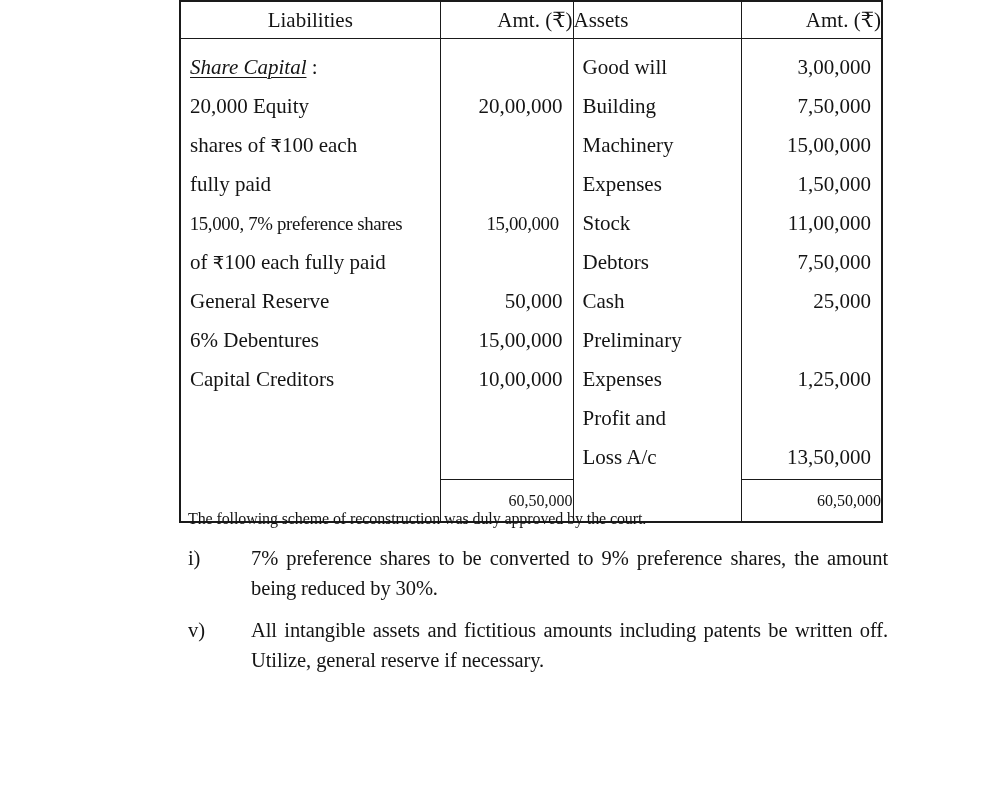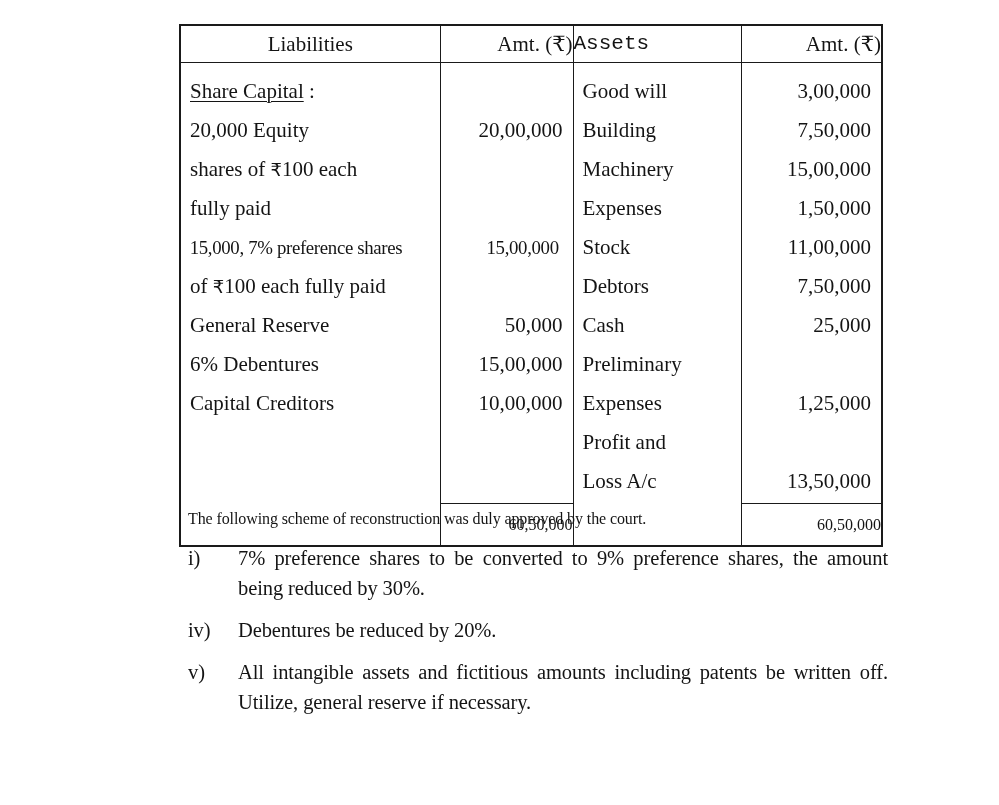--- a/index.html
+++ b/index.html
@@ -29,21 +29,21 @@
     color: #9a9a9a;
     text-align: center;
     letter-spacing: 1.2px;
     white-space: nowrap;
   }
 
   
   .sheet-table {
     position: absolute;
     left: 179px;
-    top: 24px;
+    top: 0;
     width: 704px;
     border-collapse: collapse;
     table-layout: fixed;
     border-radius: 31px;
   }
   .sheet-table td, .sheet-table th {
     padding: 0;
     vertical-align: top;
     font-weight: normal;
   }
@@ -66,21 +66,21 @@
 
   
   .hdr-row td {
     height: 36px;
     border-bottom: 1.5px solid #1a1a1a;
     font-size: 21px;
     line-height: 36px;
   }
   .hdr-center { text-align: center; }
   .hdr-right  { text-align: right; padding-right: 10px; }
-  .hdr-left   { text-align: left;  padding-left: 9px; font-family: Liberation Mono, monospace; }
+  .hdr-left   { text-align: left;  padding-left: 9px; }
 
   
   .body-cell { padding: 0; }
 
   .lines {
     padding-top: 9px;
     padding-bottom: 2px;
   }
   .line {
     height: 39px;
@@ -96,20 +96,21 @@
     font-size: 19.5px;
     letter-spacing: -0.35px;
     transform: scaleX(0.965);
     transform-origin: left center;
   }
 
   .underline-label {
     text-decoration: underline;
     text-underline-offset: 3px;
     text-decoration-thickness: 1.2px;
+    font-style: italic;
   }
   .rupee { font-family: "Liberation Sans", "DejaVu Sans", sans-serif; font-size: 18px; }
 
   
   .tot-row td {
     height: 41px;
     line-height: 41px;
     font-size: 16px;
   }
   .tot-ruled { border-top: 1.5px solid #1a1a1a; }
@@ -142,21 +143,21 @@
   }
   .scheme-item .marker {
     position: absolute;
     left: 0;
     top: 0;
     width: 42px;
     text-align: left;
     font-size: 20.5px;
     line-height: 30px;
   }
-  .scheme-item .body { display: block; }
+  .scheme-item .body { display: block; margin-left: 13px; }
   .scheme-item.single { text-align: left; }
 
   
   .cut-bottom-line {
     position: absolute;
     left: 238px;
     top: 793px;
     width: 650px;
     height: 12px;
     overflow: hidden;
@@ -255,23 +256,19 @@
 </tbody>
   </table>
 
 <div class="intro-line">The following scheme of reconstruction was duly approved by the court.</div>
 
 <div class="scheme-list" id="scheme-list">
     <div class="scheme-item">
       <span class="marker">i)</span>
       <span class="body">7% preference shares to be converted to 9% preference shares, the amount being reduced by 30%.</span>
     </div>
-    <div class="scheme-item single">
-      <span class="marker">iv)</span>
-      <span class="body">Debentures be reduced by 20%.</span>
-    </div>
     <div class="scheme-item">
       <span class="marker">v)</span>
       <span class="body">All intangible assets and fictitious amounts including patents be written off. Utilize, general reserve if necessary.</span>
     </div>
   </div>
 
 <div class="cut-bottom-line"></div>
 
 </body></html>

